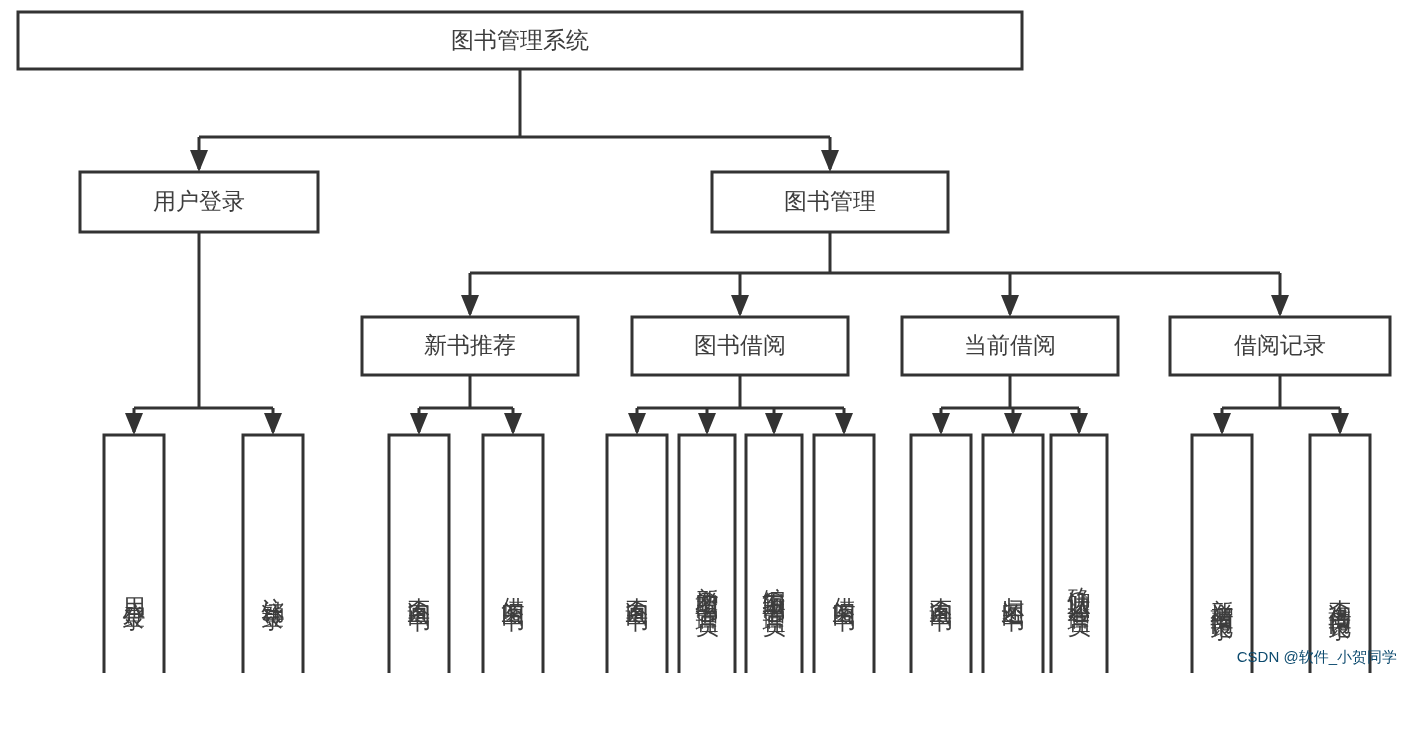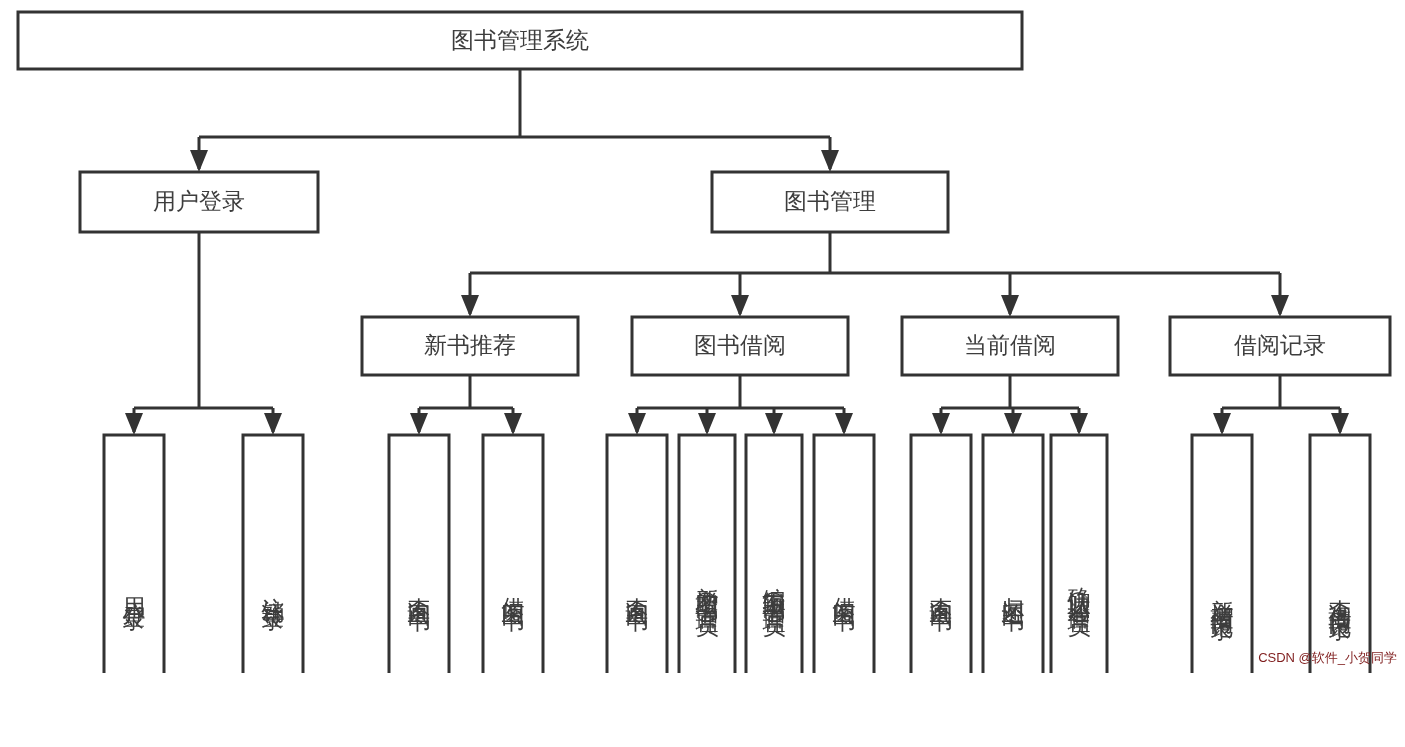--- a/index.html
+++ b/index.html
@@ -56,22 +56,22 @@
     letter-spacing: 4px;
     white-space: nowrap;
     text-align: center;
     pointer-events: none;
     user-select: none;
   }
   .watermark {
     position: absolute;
     right: 8px;
     bottom: 6px;
-    color: #7f1d1d;
-    font-size: 13px;
+    color: #0c4a6e;
+    font-size: 15px;
     font-family: "Liberation Sans", "DejaVu Sans", sans-serif;
     white-space: nowrap;
     user-select: none;
   }
 </style>
 </head>
 <body>
 
 <div id="canvas-wrap">
 

